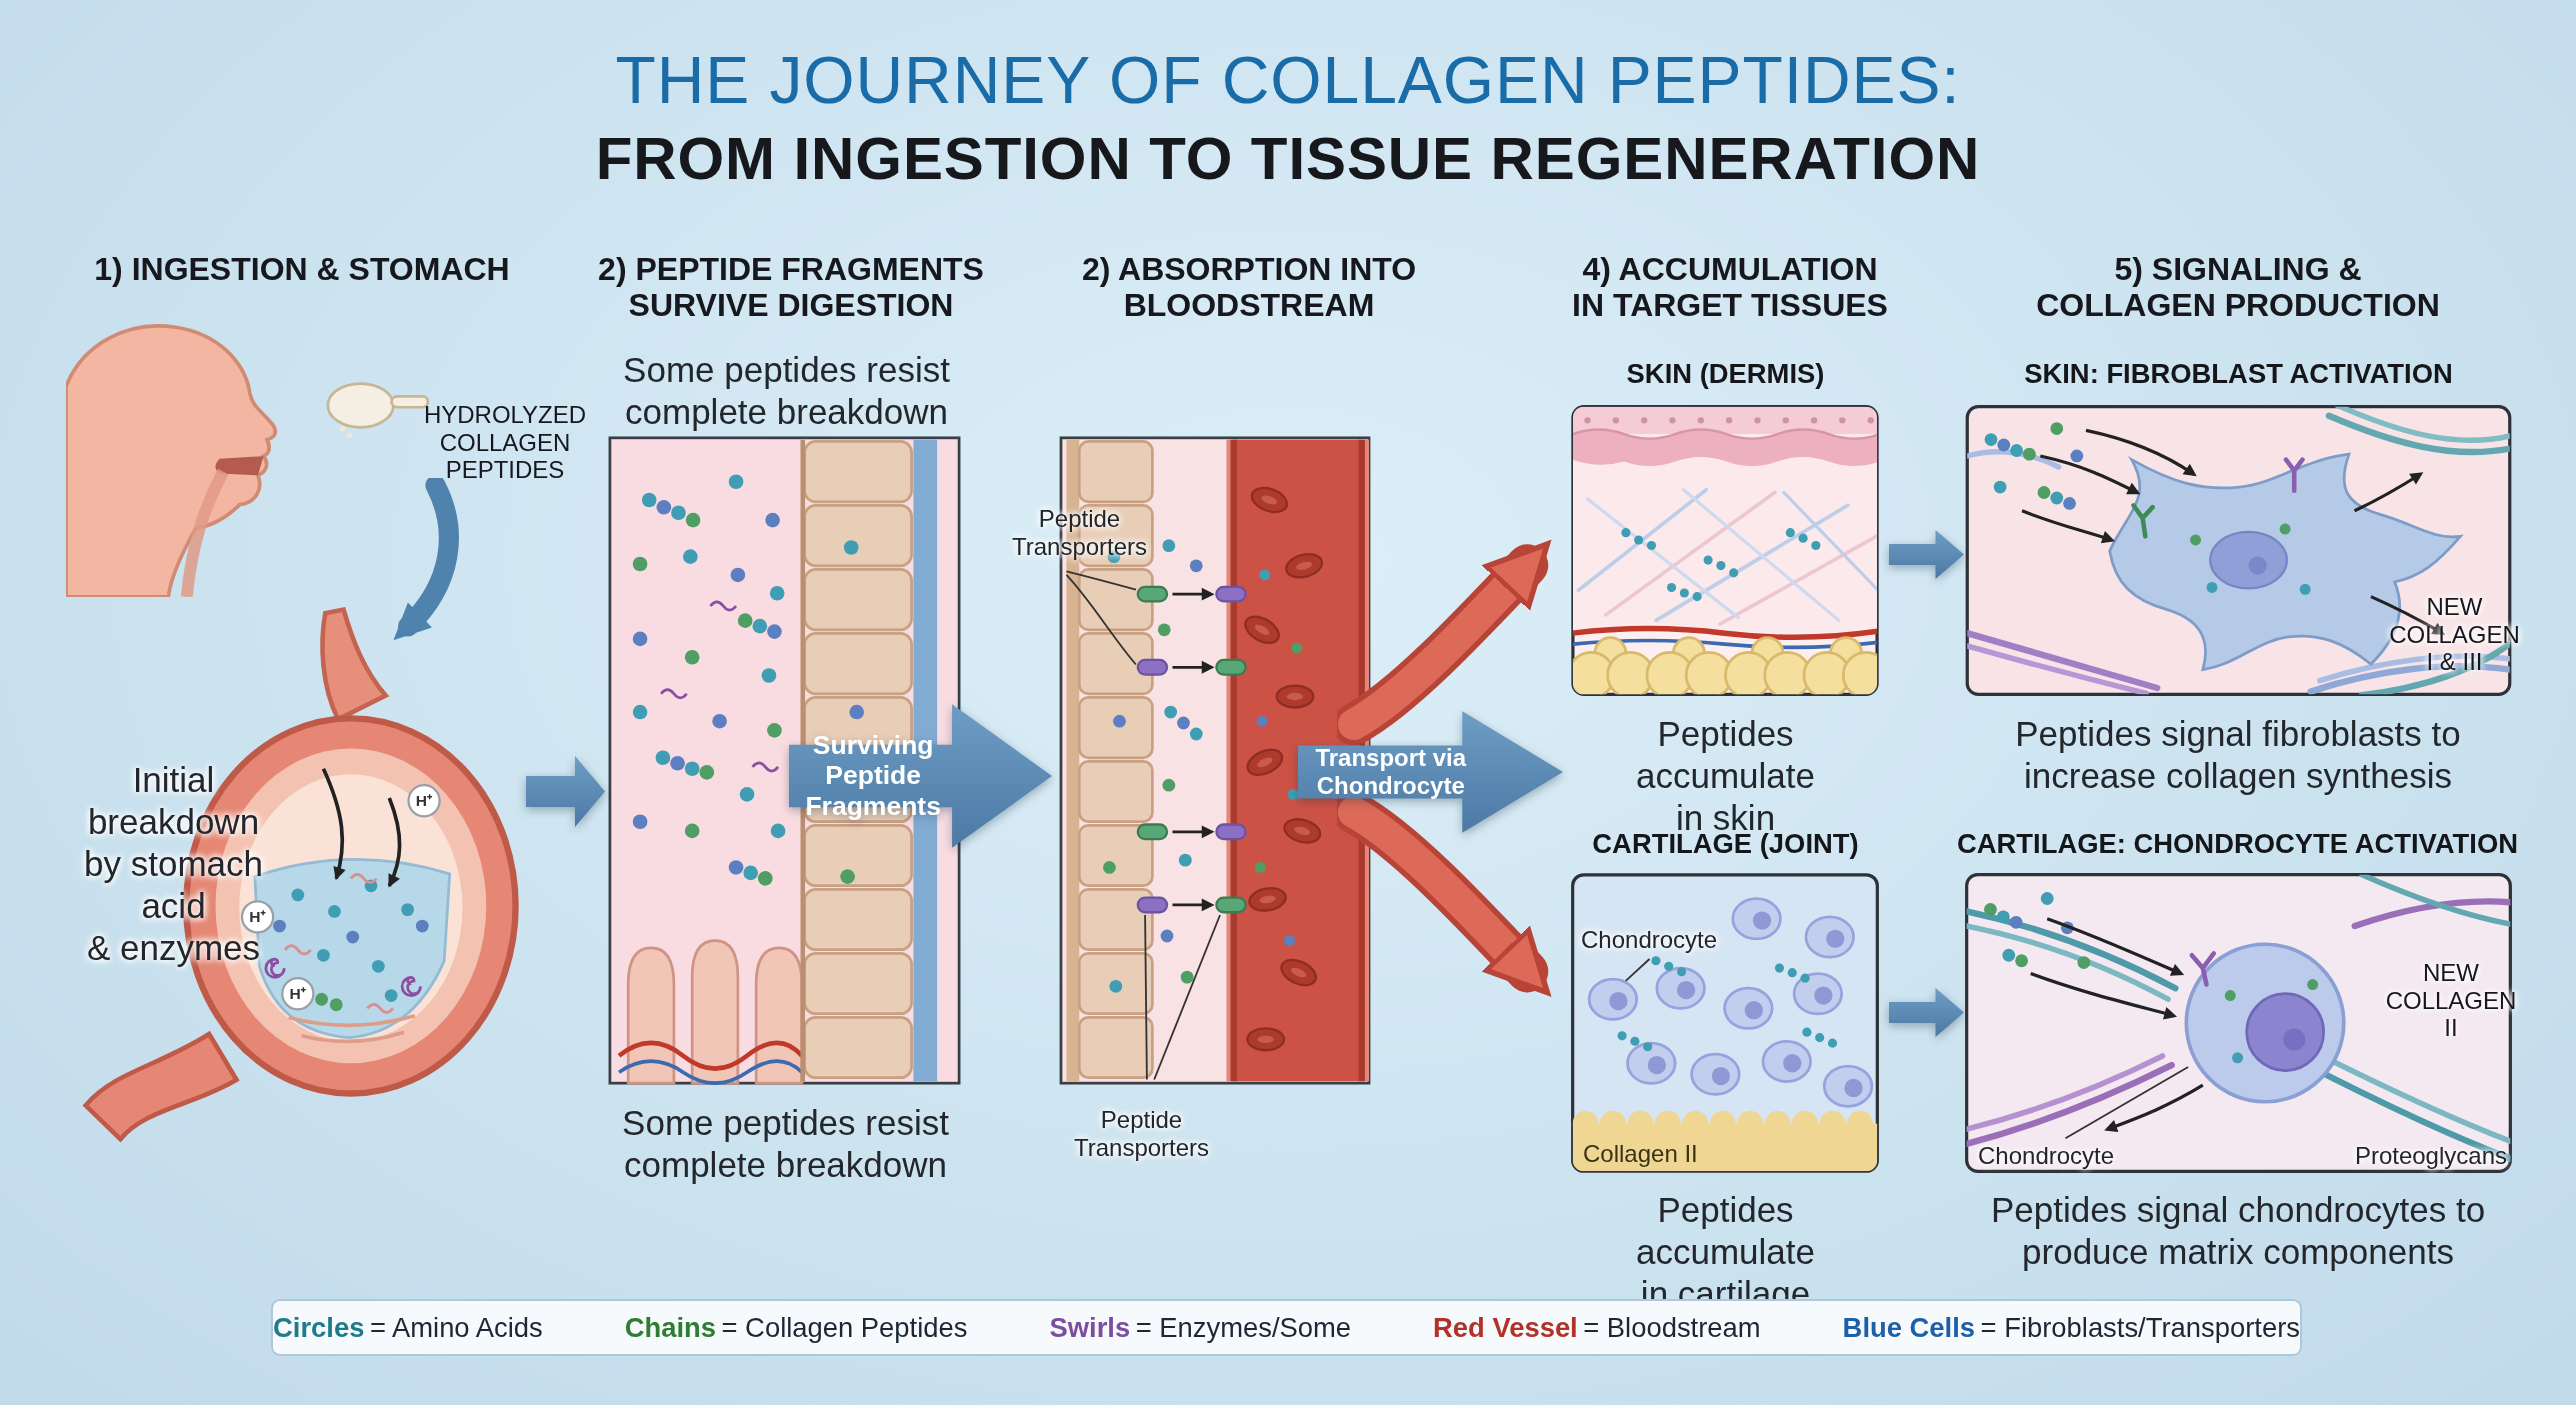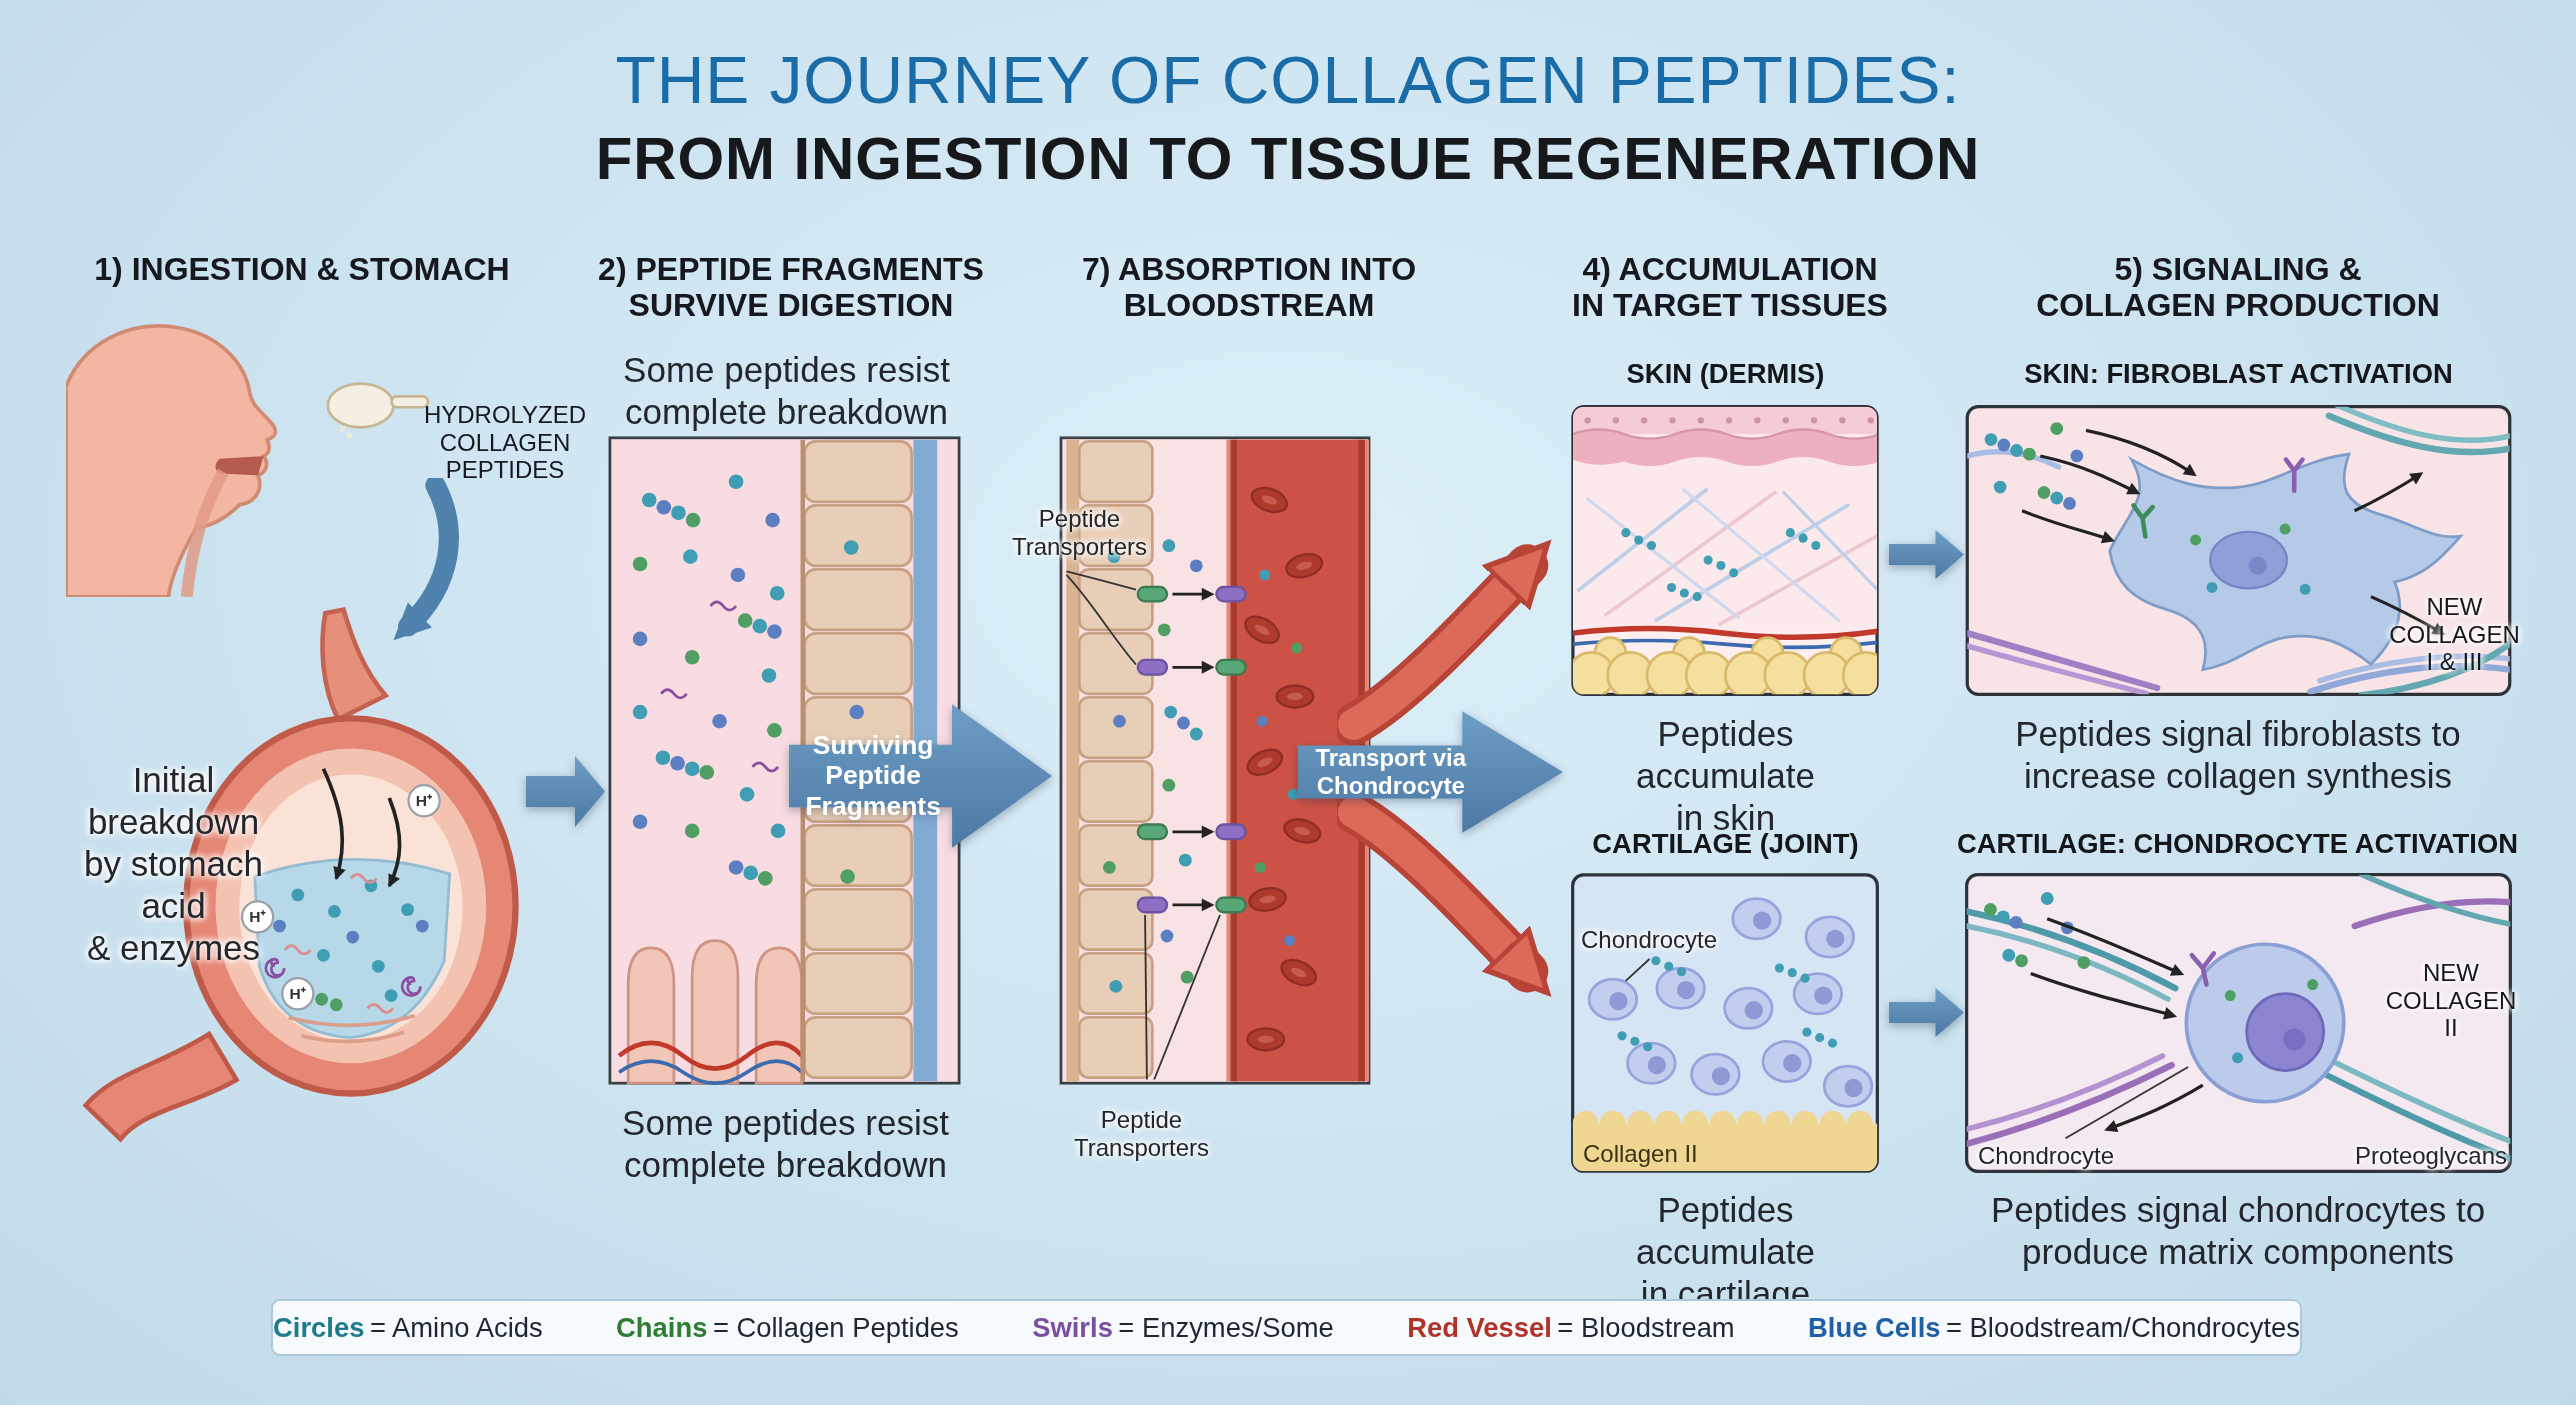--- a/index.html
+++ b/index.html
@@ -31,21 +31,21 @@
 <body>
 
 <div class="canvas">
 
   <div class="abs title1" style="top:42px">THE JOURNEY OF COLLAGEN PEPTIDES:</div>
   <div class="abs title2" style="top:124px">FROM INGESTION TO TISSUE REGENERATION</div>
 
   <div class="abs step-heading ml" style="left:87px;top:252px;width:430px">1) INGESTION &amp; STOMACH</div>
   <div class="abs step-heading ml" style="left:576px;top:252px;width:430px">2) PEPTIDE FRAGMENTS
 SURVIVE DIGESTION</div>
-  <div class="abs step-heading ml" style="left:1034px;top:252px;width:430px">7) ABSORPTION INTO
+  <div class="abs step-heading ml" style="left:1034px;top:252px;width:430px">2) ABSORPTION INTO
 BLOODSTREAM</div>
   <div class="abs step-heading ml" style="left:1515px;top:252px;width:430px">4) ACCUMULATION
 IN TARGET TISSUES</div>
   <div class="abs step-heading ml" style="left:1991px;top:252px;width:494px">5) SIGNALING &amp;
 COLLAGEN PRODUCTION</div>
 
   <svg class="abs" style="left:66px;top:318px" width="256" height="279" viewBox="0 0 280 305">
     <path d="M 0 75 C 18 28 68 2 120 10 C 166 17 196 48 201 82 C 204 97 214 102 224 114 C 232 123 230 130 220 133 C 224 142 222 148 216 151 C 222 158 220 168 210 172 C 216 188 207 202 190 204 C 177 217 162 227 142 230 C 124 262 114 286 112 305 L 0 305 Z" fill="#f3b6a2" stroke="#d08b72" stroke-width="4"></path>
     <path d="M 216 151 L 168 154 C 162 160 162 166 168 170 L 210 172 Z" fill="#b55a4e"></path>
     <path d="M 172 168 C 152 205 138 245 132 305" fill="none" stroke="#e09a86" stroke-width="13" opacity=".85"></path>
@@ -628,17 +628,17 @@
   <div class="abs plabel halo" style="left:1978px;top:1142px;width:156px;text-align:left">Chondrocyte</div>
   <div class="abs plabel halo" style="left:2338px;top:1142px;width:169px;text-align:right">Proteoglycans</div>
   <div class="abs caption ml" style="left:1982px;top:1189px;width:512px">Peptides signal chondrocytes to
 produce matrix components</div>
 
   <div class="abs legend" style="left:271px;top:1299px;width:2031px;height:57px">
     <span class="legend-item"><b style="color: rgb(31, 122, 140);">Circles</b><span>= Amino Acids</span></span>
     <span class="legend-item"><b style="color: rgb(46, 125, 50); margin-top: 44px;">Chains</b><span>= Collagen Peptides</span></span>
     <span class="legend-item"><b style="color: rgb(123, 79, 160);">Swirls</b><span>= Enzymes/Some</span></span>
     <span class="legend-item"><b style="color: rgb(176, 50, 40);">Red Vessel</b><span>= Bloodstream</span></span>
-    <span class="legend-item"><b style="color: rgb(31, 95, 168);">Blue Cells</b><span>= Bloodstream/Chondrocytes</span></span>
+    <span class="legend-item"><b style="color: rgb(31, 95, 168);">Blue Cells</b><span>= Fibroblasts/Transporters</span></span>
   </div>
 
 </div>
 
 
 </body></html>

